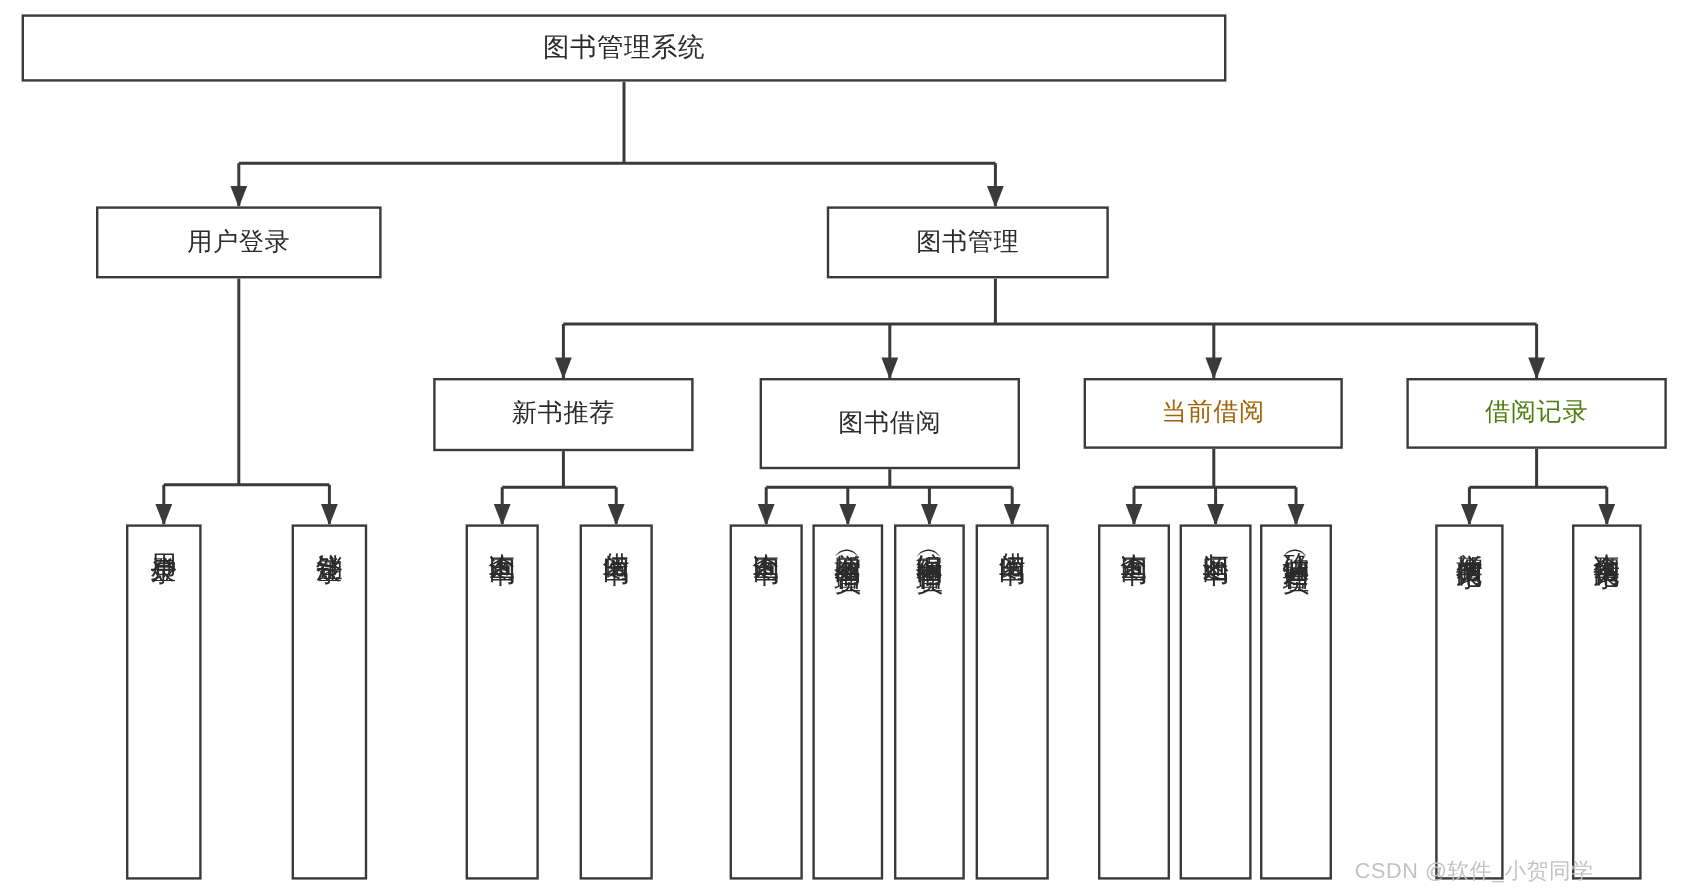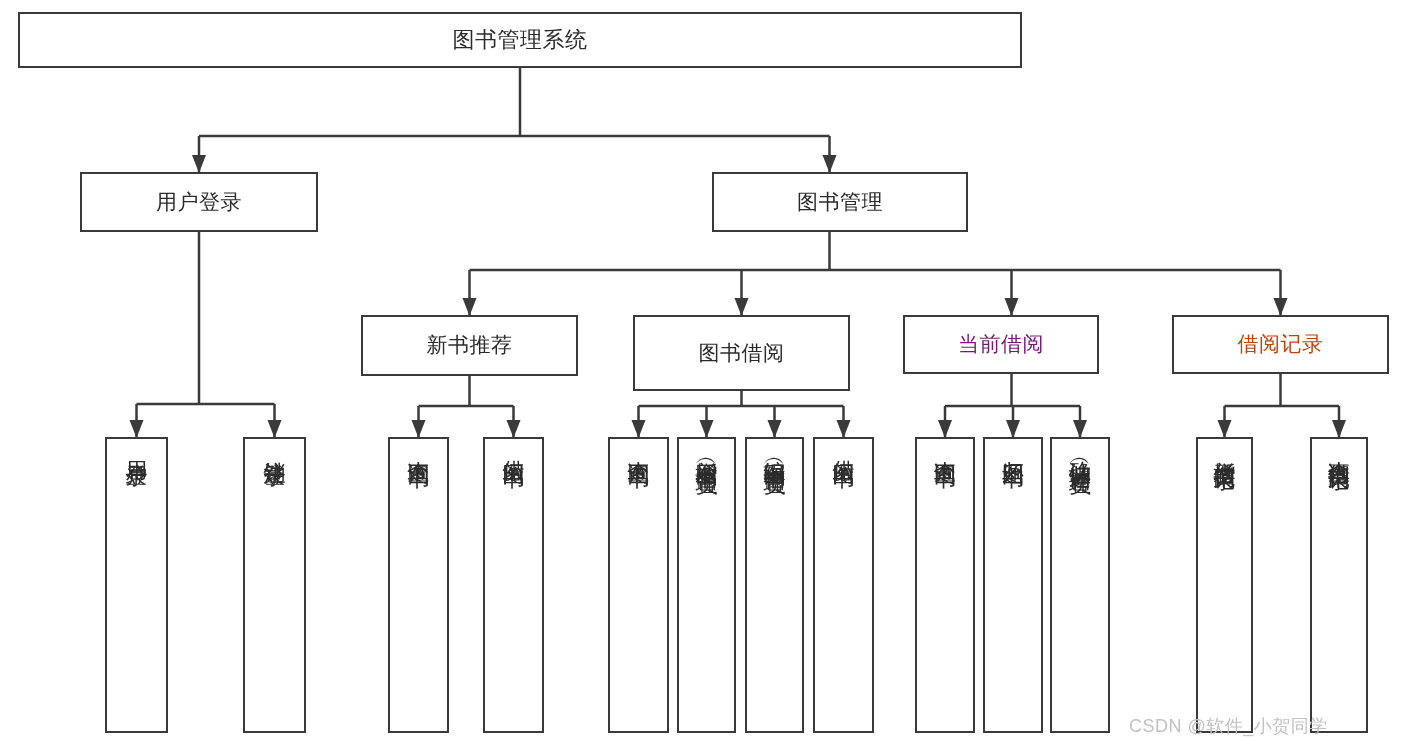--- a/index.html
+++ b/index.html
@@ -133,33 +133,33 @@
       <path d="M 1332 420 L 1346 420 L 1339 438 Z" fill="#3a3a3a"></path>
     </svg>
 
   <div id="nodes">
       <div class="node h root" style="left: 18px; top: 12px; width: 1004px; height: 56px; border-color: rgb(58, 58, 58); color: rgb(43, 43, 43);">
         <span class="lbl">图书管理系统</span>
       </div>
       <div class="node h" style="left: 80px; top: 172px; width: 238px; height: 60px; border-color: rgb(58, 58, 58); color: rgb(43, 43, 43);">
         <span class="lbl">用户登录</span>
       </div>
-      <div class="node h" style="left: 712px; top: 172px; width: 256px; height: 60px; border-color: rgb(58, 58, 58); color: rgb(43, 43, 43);">
+      <div class="node h" style="left: 689px; top: 172px; width: 235px; height: 60px; border-color: rgb(58, 58, 58); color: rgb(43, 43, 43);">
         <span class="lbl">图书管理</span>
       </div>
       <div class="node h" style="left: 361px; top: 315px; width: 217px; height: 61px; border-color: rgb(58, 58, 58); color: rgb(43, 43, 43);">
         <span class="lbl">新书推荐</span>
       </div>
       <div class="node h" style="left: 633px; top: 315px; width: 217px; height: 76px; border-color: rgb(58, 58, 58); color: rgb(43, 43, 43);">
         <span class="lbl">图书借阅</span>
       </div>
-      <div class="node h" style="left: 903px; top: 315px; width: 196px; height: 59px; border-color: rgb(58, 58, 58); color: #701a75;">
+      <div class="node h" style="left: 903px; top: 315px; width: 216px; height: 59px; border-color: rgb(58, 58, 58); color: #a16207;">
         <span class="lbl">当前借阅</span>
       </div>
-      <div class="node h" style="left: 1172px; top: 315px; width: 217px; height: 59px; border-color: rgb(58, 58, 58); color: #c2410c;">
+      <div class="node h" style="left: 1172px; top: 315px; width: 217px; height: 59px; border-color: rgb(58, 58, 58); color: #4d7c0f;">
         <span class="lbl">借阅记录</span>
       </div>
       <div class="node v" style="left: 105px; top: 437px; width: 63px; height: 296px; border-color: rgb(58, 58, 58); color: rgb(43, 43, 43);">
         <span class="lbl">用户登录</span>
       </div>
       <div class="node v" style="left: 243px; top: 437px; width: 63px; height: 296px; border-color: rgb(58, 58, 58); color: rgb(43, 43, 43);">
         <span class="lbl">注销登录</span>
       </div>
       <div class="node v" style="left: 388px; top: 437px; width: 61px; height: 296px; border-color: rgb(58, 58, 58); color: rgb(43, 43, 43);">
         <span class="lbl">查询图书</span>

